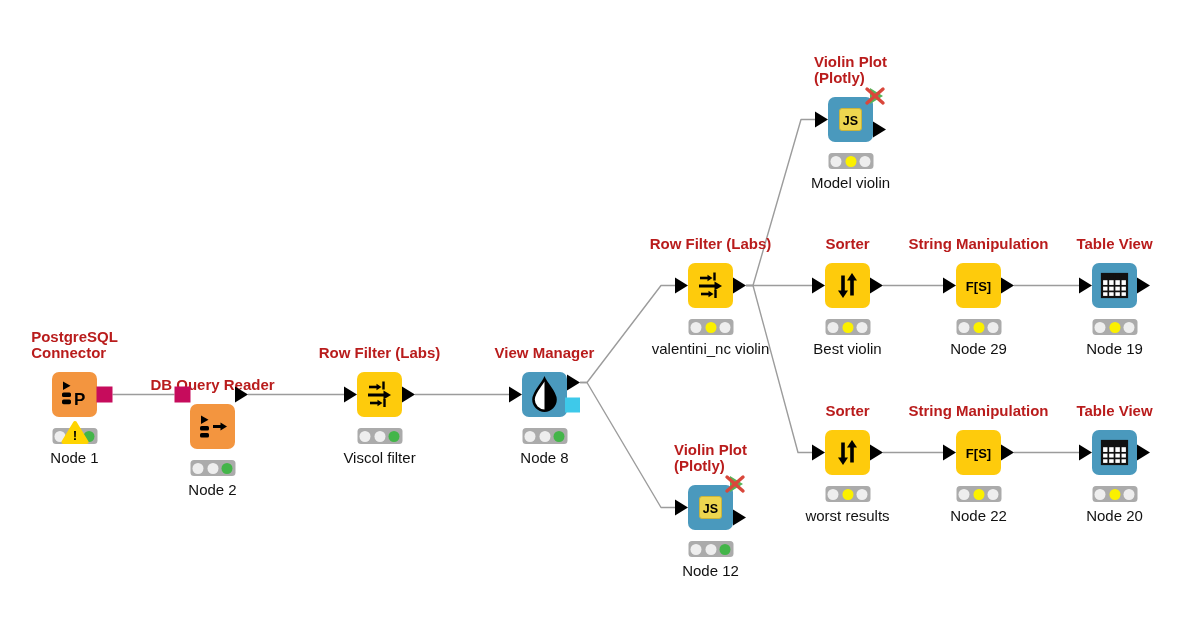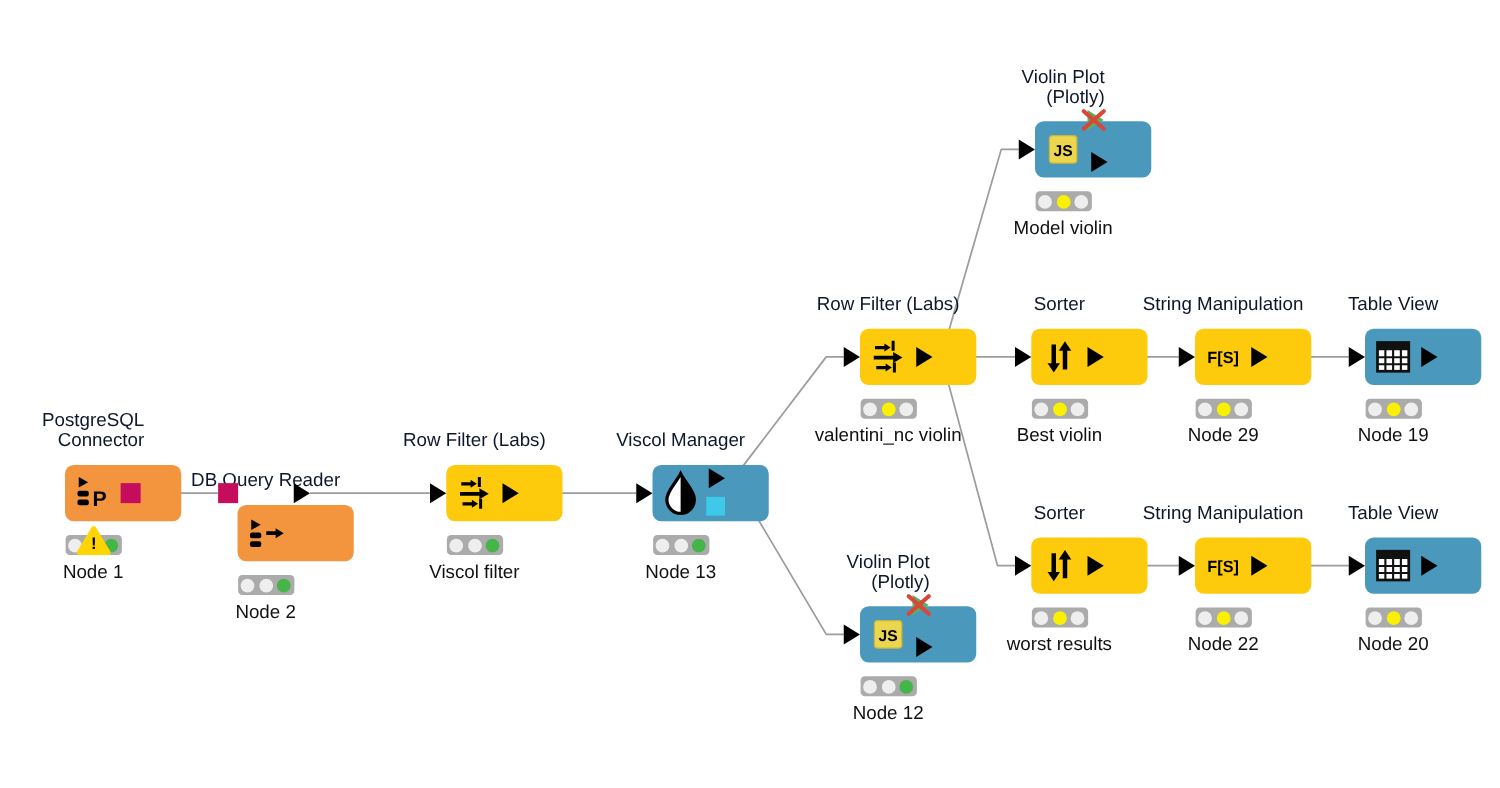--- a/index.html
+++ b/index.html
@@ -5,26 +5,26 @@
   html,body{margin:0;padding:0;background:#fff;}
   #canvas{
     position:relative;width:1200px;height:630px;background:#ffffff;overflow:hidden;
     font-family:"Liberation Sans",sans-serif;
   }
   svg.layer{position:absolute;left:0;top:0;width:1200px;height:630px;}
   #wires{z-index:1;}
   #ports{z-index:3;pointer-events:none;}
   .node{position:absolute;width:45px;height:45px;z-index:2;}
   .node-icon{
-    position:absolute;left:0;top:0;width:45px;height:45px;border-radius:7px;padding-left:48px;
+    position:absolute;left:0;top:0;width:45px;height:45px;border-radius:7px;
   }
   .node-icon svg{position:absolute;left:0;top:0;}
   .node-title{
     position:absolute;bottom:56px;left:50%;transform:translateX(-50%);
-    font-size:15px;font-weight:400;color:#0f172a;white-space:pre-line;text-align:right;
+    font-size:15px;font-weight:700;color:#b91c1c;white-space:pre-line;text-align:left;
     line-height:16px;width:max-content;
   }
   .node-label{
     position:absolute;top:77px;left:50%;transform:translateX(-50%);
     font-size:15px;color:#111;white-space:nowrap;width:max-content;text-align:center;
   }
   .light{
     position:absolute;top:56px;left:50%;transform:translateX(-50%);
     width:45px;height:16px;border-radius:3.5px;display:flex;align-items:center;
     justify-content:space-between;padding:0 2.5px;box-sizing:border-box;
@@ -106,38 +106,38 @@
           </svg>
         </div>
         <div class="light" style="background: rgb(171, 171, 171);">
           <div class="lamp" style="background: rgb(238, 238, 238);"></div>
           <div class="lamp" style="background: rgb(238, 238, 238);"></div>
           <div class="lamp" style="background: rgb(67, 181, 73);"></div>
         </div>
         <div class="node-label">Viscol filter</div>
       </div>
       <div class="node" style="left: 522px; top: 372px;">
-        <div class="node-title">Viscol Manager</div>
+        <div class="node-title">View Manager</div>
         <div class="node-icon" style="background: rgb(74, 153, 189);">
           <svg width="45" height="45" viewBox="0 0 45 45">
       <defs>
               <clipPath id="dropR">
                 <rect x="22.5" y="0" width="22.5" height="45"></rect>
               </clipPath>
             </defs>
       <path d="M22.5 7 C 19 14, 11.5 20.5, 11.5 27.5 a 11 11.2 0 0 0 22 0 C 33.5 20.5, 26 14, 22.5 7 Z" fill="#fff" stroke="#000" stroke-width="2.6"></path>
       <path d="M22.5 7 C 19 14, 11.5 20.5, 11.5 27.5 a 11 11.2 0 0 0 22 0 C 33.5 20.5, 26 14, 22.5 7 Z" fill="#000" clip-path="url(#dropR)"></path>
           </svg>
         </div>
         <div class="light" style="background: rgb(171, 171, 171);">
           <div class="lamp" style="background: rgb(238, 238, 238);"></div>
           <div class="lamp" style="background: rgb(238, 238, 238);"></div>
           <div class="lamp" style="background: rgb(67, 181, 73);"></div>
         </div>
-        <div class="node-label">Node 13</div>
+        <div class="node-label">Node 8</div>
       </div>
       <div class="node" style="left: 688px; top: 263px;">
         <div class="node-title">Row Filter (Labs)</div>
         <div class="node-icon" style="background: rgb(254, 203, 12);">
           <svg width="45" height="45" viewBox="0 0 45 45">
       <line x1="12" y1="15" x2="20" y2="15" stroke="#000" stroke-width="2.6"></line>
       <polygon points="19.5,11.8 19.5,18.2 24.5,15" fill="#000"></polygon>
       <line x1="26.5" y1="9.5" x2="26.5" y2="17.5" stroke="#000" stroke-width="2.4"></line>
       <line x1="11" y1="23" x2="27" y2="23" stroke="#000" stroke-width="3"></line>
       <polygon points="26.5,18.6 26.5,27.4 34,23" fill="#000"></polygon>

